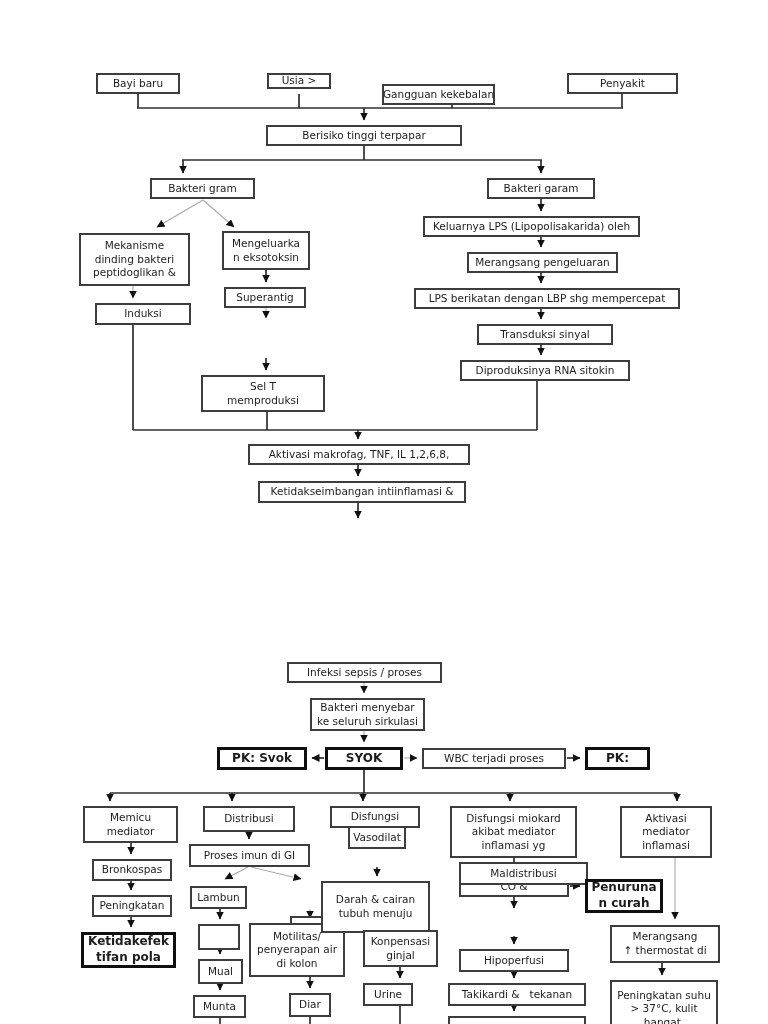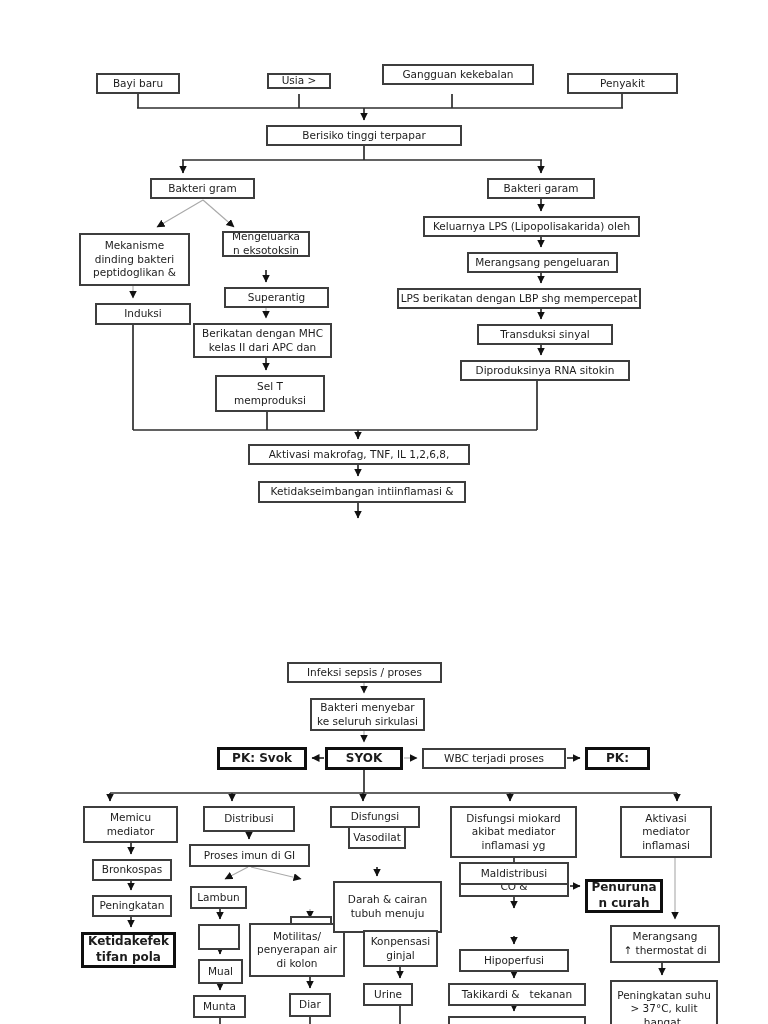--- a/index.html
+++ b/index.html
@@ -97,39 +97,37 @@
     <line class="e" x1="514" y1="897" x2="514" y2="908" marker-end="url(#ah)"></line>
     <line class="e" x1="514" y1="936" x2="514" y2="944" marker-end="url(#ah)"></line>
     <line class="e" x1="514" y1="972" x2="514" y2="978" marker-end="url(#ah)"></line>
     <line class="e" x1="514" y1="1006" x2="514" y2="1011" marker-end="url(#ah)"></line>
     <line class="g" x1="675" y1="858" x2="675" y2="919" marker-end="url(#ah)"></line>
     <line class="e" x1="662" y1="963" x2="662" y2="975" marker-end="url(#ah)"></line>
   </svg>
 
   <div class="node nw" style="left:96px;top:73px;width:84px;height:21px">Bayi baru</div>
   <div class="node nw" style="left:267px;top:73px;width:64px;height:16px">Usia &gt;</div>
-  <div class="node nw" style="left:382px;top:64px;width:152px;height:21px">Gangguan kekebalan</div>
+  <div class="node nw" style="left:382px;top:84px;width:113px;height:21px">Gangguan kekebalan</div>
   <div class="node nw" style="left:567px;top:73px;width:111px;height:21px">Penyakit</div>
   <div class="node nw" style="left:266px;top:125px;width:196px;height:21px">Berisiko tinggi terpapar</div>
   <div class="node nw" style="left:150px;top:178px;width:105px;height:21px">Bakteri gram</div>
   <div class="node nw" style="left:487px;top:178px;width:108px;height:21px">Bakteri garam</div>
   <div class="node" style="left:79px;top:233px;width:111px;height:53px">Mekanisme
 dinding bakteri
 peptidoglikan &amp;</div>
-  <div class="node" style="left:222px;top:231px;width:88px;height:26px">Mengeluarka
+  <div class="node" style="left:222px;top:231px;width:88px;height:39px">Mengeluarka
 n eksotoksin</div>
   <div class="node nw" style="left:95px;top:303px;width:96px;height:22px">Induksi</div>
-  <div class="node nw" style="left:224px;top:287px;width:105px;height:21px">Superantig</div>
-  <div class="node" style="left:193px;top:323px;width:139px;height:35px">Berikatan dengan MHC
-kelas II dari APC dan</div>
-  <div class="node" style="left:215px;top:375px;width:110px;height:37px">Sel T
+  <div class="node nw" style="left:224px;top:287px;width:82px;height:21px">Superantig</div>
+  <div class="node" style="left:201px;top:375px;width:124px;height:37px">Sel T
 memproduksi</div>
   <div class="node nw" style="left:423px;top:216px;width:217px;height:21px">Keluarnya LPS (Lipopolisakarida) oleh</div>
   <div class="node nw" style="left:467px;top:252px;width:151px;height:21px">Merangsang pengeluaran</div>
-  <div class="node nw" style="left:397px;top:288px;width:244px;height:21px">LPS berikatan dengan LBP shg mempercepat</div>
+  <div class="node nw" style="left:414px;top:288px;width:266px;height:21px">LPS berikatan dengan LBP shg mempercepat</div>
   <div class="node nw" style="left:477px;top:324px;width:136px;height:21px">Transduksi sinyal</div>
   <div class="node nw" style="left:460px;top:360px;width:170px;height:21px">Diproduksinya RNA sitokin</div>
   <div class="node nw" style="left:248px;top:444px;width:222px;height:21px">Aktivasi makrofag, TNF, IL 1,2,6,8,</div>
   <div class="node nw" style="left:287px;top:662px;width:155px;height:21px">Infeksi sepsis / proses</div>
 
   <div class="node nw" style="left:258px;top:481px;width:208px;height:22px">Ketidakseimbangan intiinflamasi &amp;</div>
   <div class="node" style="left:310px;top:698px;width:115px;height:33px">Bakteri menyebar
 ke seluruh sirkulasi</div>
   <div class="node bold nw" style="left:217px;top:747px;width:90px;height:23px">PK: Svok</div>
   <div class="node bold nw" style="left:325px;top:747px;width:78px;height:23px">SYOK</div>
@@ -147,30 +145,30 @@
   <div class="node" style="left:198px;top:924px;width:42px;height:26px"></div>
   <div class="node nw" style="left:198px;top:959px;width:45px;height:25px">Mual</div>
   <div class="node nw" style="left:193px;top:995px;width:53px;height:23px">Munta</div>
   <div class="node nw" style="left:290px;top:916px;width:42px;height:23px">Usus</div>
   <div class="node" style="left:249px;top:923px;width:96px;height:54px">Motilitas/
 penyerapan air
 di kolon</div>
   <div class="node nw" style="left:289px;top:993px;width:42px;height:24px">Diar</div>
   <div class="node nw" style="left:330px;top:806px;width:90px;height:22px">Disfungsi</div>
   <div class="node nw" style="left:348px;top:826px;width:58px;height:23px">Vasodilat</div>
-  <div class="node" style="left:333px;top:881px;width:109px;height:52px">Darah &amp; cairan
+  <div class="node" style="left:321px;top:881px;width:109px;height:52px">Darah &amp; cairan
 tubuh menuju</div>
   <div class="node" style="left:363px;top:930px;width:75px;height:37px">Konpensasi
 ginjal</div>
   <div class="node nw" style="left:363px;top:983px;width:50px;height:23px">Urine</div>
   <div class="node" style="left:450px;top:806px;width:127px;height:52px">Disfungsi miokard
 akibat mediator
 inflamasi yg</div>
   <div class="node nw" style="left:459px;top:876px;width:110px;height:21px">CO &amp;</div>
-  <div class="node nw" style="left:459px;top:862px;width:110px;height:23px">Maldistribusi</div>
+  <div class="node nw" style="left:459px;top:862px;width:129px;height:23px">Maldistribusi</div>
   <div class="node nw" style="left:459px;top:949px;width:110px;height:23px">Hipoperfusi</div>
   <div class="node nw" style="left:448px;top:983px;width:138px;height:23px">Takikardi &amp; &nbsp; tekanan</div>
   <div class="node" style="left:448px;top:1016px;width:138px;height:20px"></div>
   <div class="node bold" style="left:585px;top:879px;width:78px;height:34px">Penuruna
 n curah</div>
   <div class="node" style="left:620px;top:806px;width:92px;height:52px">Aktivasi
 mediator
 inflamasi</div>
   <div class="node" style="left:610px;top:925px;width:110px;height:38px">Merangsang
 ↑ thermostat di</div>

